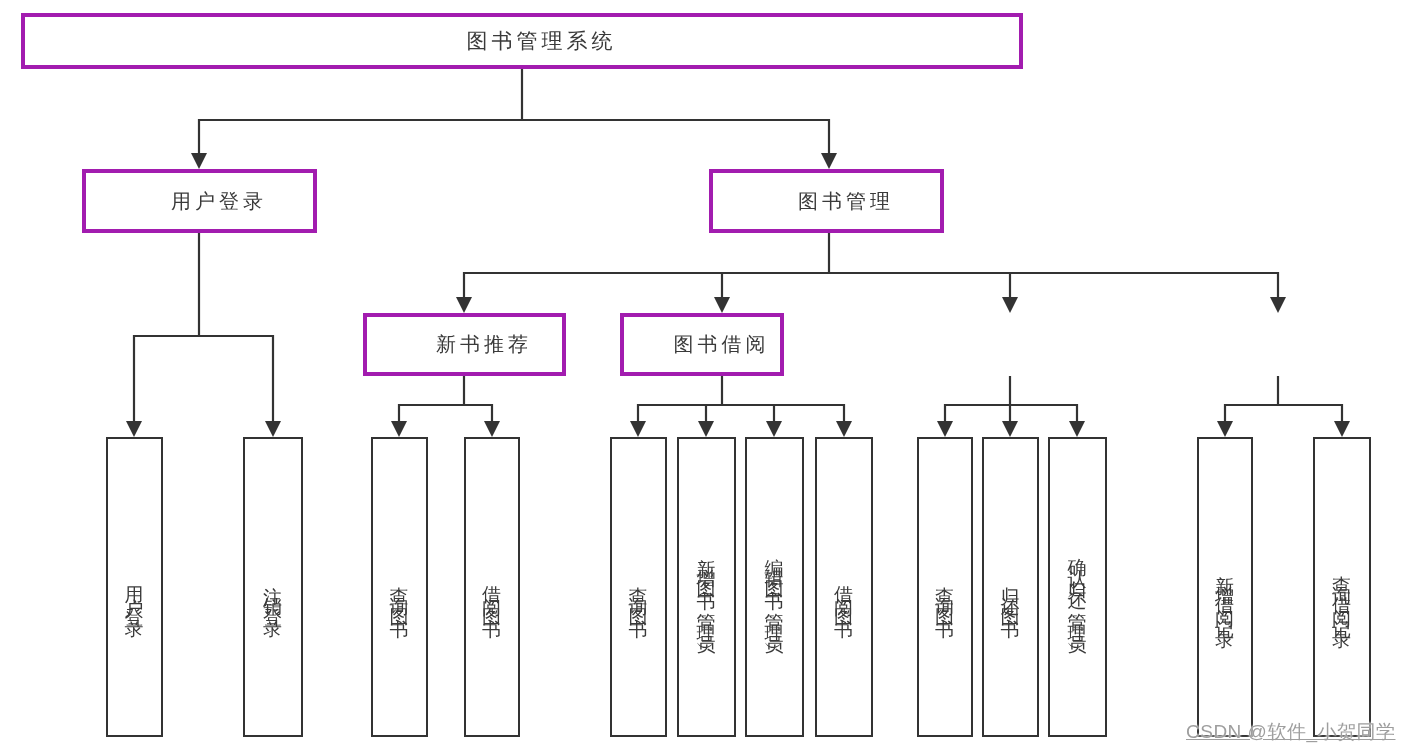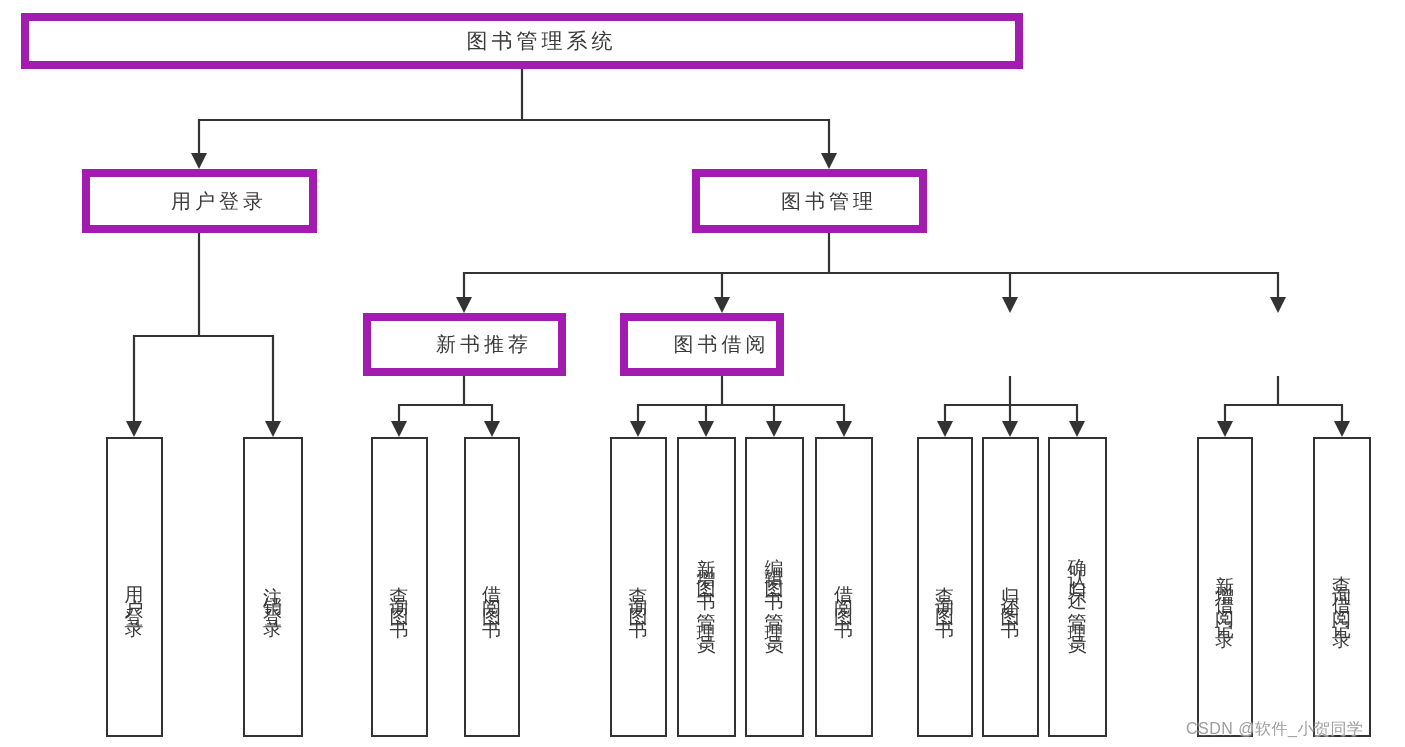--- a/index.html
+++ b/index.html
@@ -2,37 +2,38 @@
 <html><head>
 <meta charset="utf-8">
 <style>
   html,body{margin:0;padding:0;background:#ffffff;}
   .canvas{
     position:relative;width:1405px;height:747px;background:#ffffff;
     font-family:"Liberation Sans","DejaVu Sans",sans-serif;overflow:hidden;
   }
   svg.connectors{position:absolute;left:0;top:0;}
   .box{
-    position:absolute;box-sizing:border-box;border:8px solid #a21caf;background:#ffffff;
+    position:absolute;box-sizing:border-box;border:4px solid #a21caf;background:#ffffff;
     display:flex;align-items:center;justify-content:center;
     font-size:20px;letter-spacing:4px;color:#3a3a3a;white-space:nowrap;padding-left:39px;
   }
   .vbox{
     position:absolute;box-sizing:border-box;border:2px solid #333333;background:#ffffff;
     top:437px;height:300px;display:flex;align-items:center;justify-content:center;
   }
   .vtext{
     writing-mode:vertical-rl;text-orientation:mixed;
     font-size:19px;line-height:1;letter-spacing:11px;padding-top:11px;
     color:#3a3a3a;white-space:nowrap;
   }
   .watermark{
     position:absolute;left:1186px;top:719px;
-    font-size:16px;letter-spacing:0.5px;color:#9e9e9e;
+    font-size:19px;letter-spacing:0.5px;color:#9e9e9e;
     text-shadow:0 0 3px #ffffff,0 0 2px #ffffff;
+    text-decoration:underline;
   }
 </style>
 </head>
 <body>
 
 <div class="canvas">
 
   <svg class="connectors" width="1405" height="747" viewBox="0 0 1405 747">
     <g stroke="#333333" stroke-width="2.2" fill="none">
 
@@ -69,21 +70,21 @@
       <polygon points="1002,421 1018,421 1010,437"></polygon>
       <polygon points="1069,421 1085,421 1077,437"></polygon>
       <polygon points="1217,421 1233,421 1225,437"></polygon>
       <polygon points="1334,421 1350,421 1342,437"></polygon>
     </g>
   </svg>
 
   <div class="box" style="left:21px;top:13px;width:1002px;height:56px;font-size:21px;">图书管理系统</div>
 
   <div class="box" style="left:82px;top:169px;width:235px;height:64px;">用户登录</div>
-  <div class="box" style="left:692px;top:169px;width:235px;height:64px;">图书管理</div>
+  <div class="box" style="left:709px;top:169px;width:235px;height:64px;">图书管理</div>
 
   <div class="box" style="left:363px;top:313px;width:203px;height:63px;">新书推荐</div>
   <div class="box" style="left:620px;top:313px;width:164px;height:63px;">图书借阅</div>
 
   <div class="vbox" style="left:106px;width:57px;">
     <span class="vtext">用户登录</span>
   </div>
   <div class="vbox" style="left:243px;width:60px;">
     <span class="vtext">注销登录</span>
   </div>

